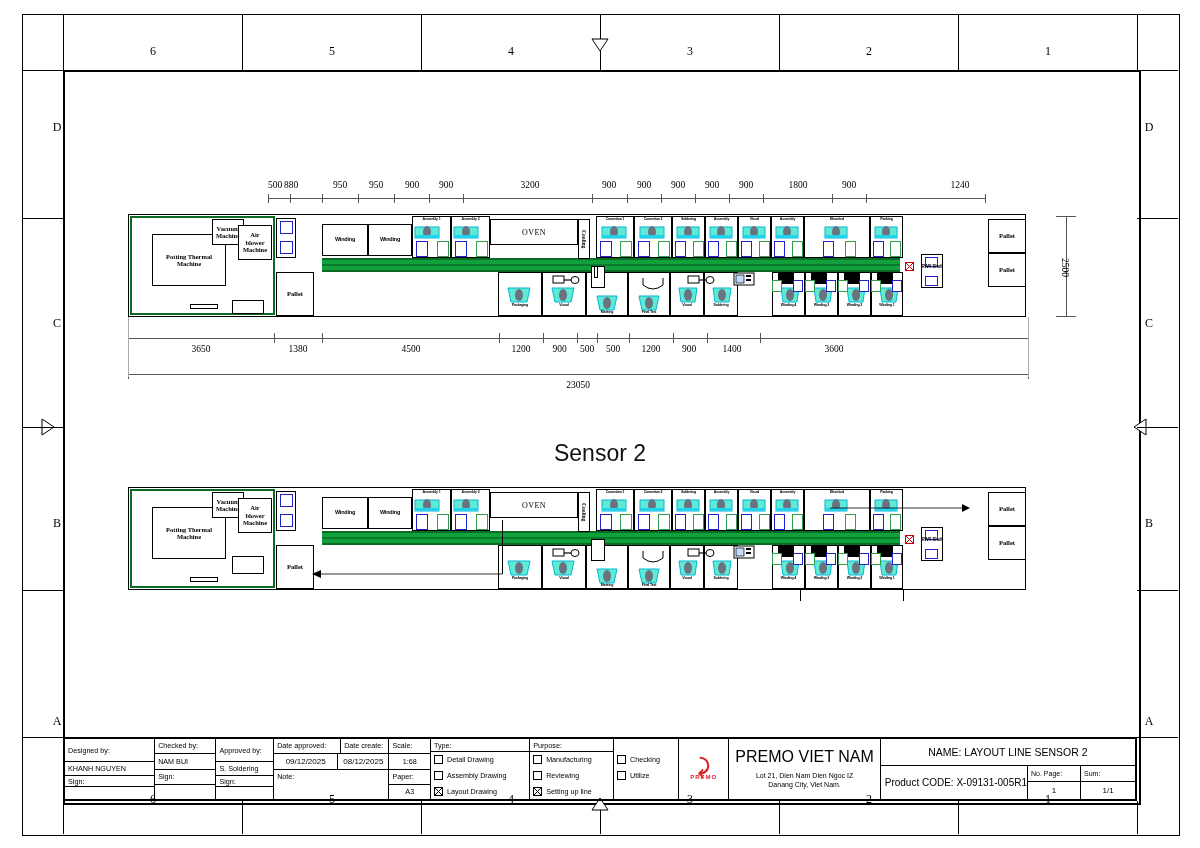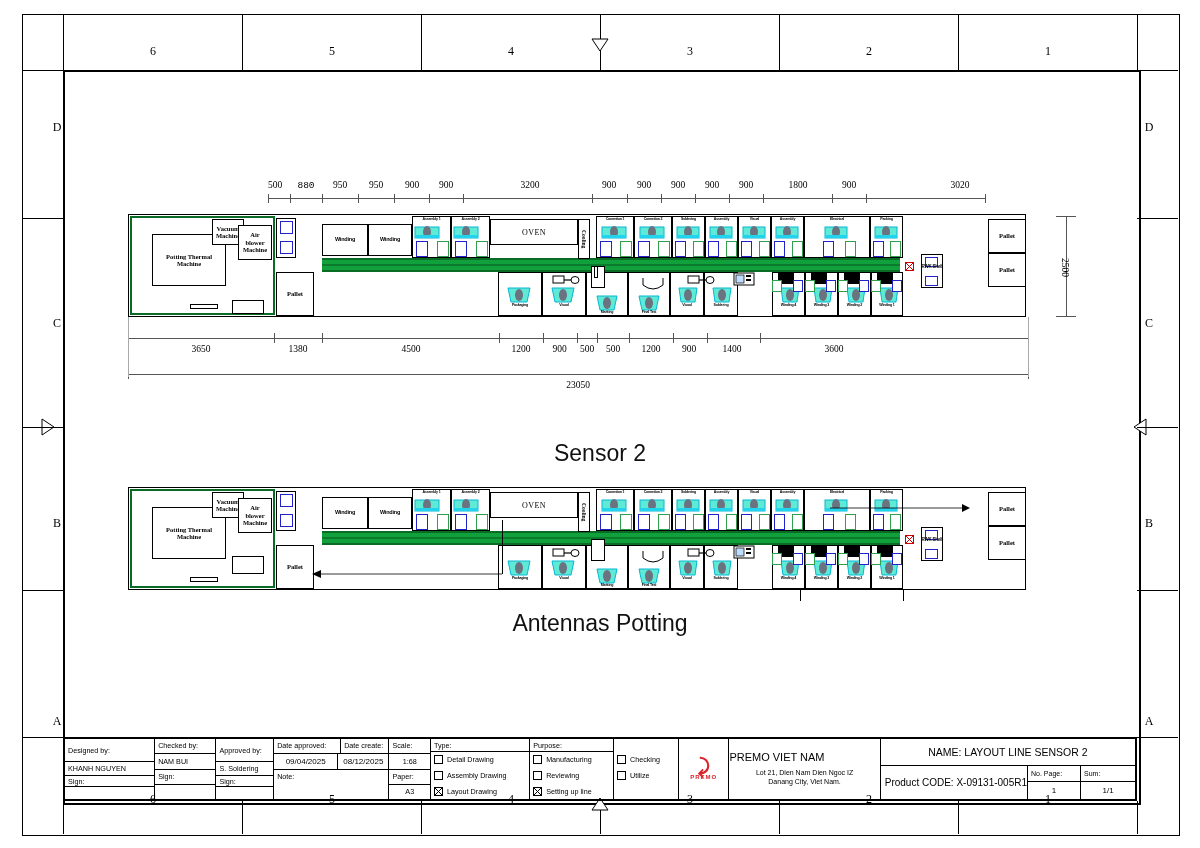--- a/index.html
+++ b/index.html
@@ -57,21 +57,21 @@
   .tb .r:last-child{border-bottom:none;}
   .ctr{justify-content:center;}
   .chk{display:inline-block;width:7px;height:7px;border:1px solid #000;margin-right:4px;position:relative;flex:none;}
   .chk.on::before{content:"";position:absolute;left:0;top:0;right:0;bottom:0;
     background:linear-gradient(45deg,transparent 44%,#000 44%,#000 56%,transparent 56%),
                linear-gradient(-45deg,transparent 44%,#000 44%,#000 56%,transparent 56%);}
   .optrow{display:flex;align-items:center;font-size:7.2px;height:16px;padding-left:3px;}
   .logo-wrap{display:flex;flex-direction:column;align-items:center;justify-content:center;height:100%;}
   .logo-mark{color:#d8232a;font-size:20px;font-weight:bold;line-height:.8;font-family:"DejaVu Sans",sans-serif;}
   .logo-txt{color:#d8232a;font-size:6px;font-weight:bold;letter-spacing:1px;}
-  .co-name{font-size:11px;text-align:left;width:100%;}
+  .co-name{font-size:16px;text-align:center;width:100%;}
   .co-addr{font-size:7px;text-align:center;width:100%;line-height:1.25;}
   .nm{font-size:10.5px;text-align:center;width:100%;}
   .pc{font-size:10px;width:100%;padding-left:4px;}
 </style>
 </head>
 <body>
 
 <div class="sheet">
 
   <div class="outer-border"></div>
@@ -451,34 +451,34 @@
     <div class="dimtick" style="left:627px;top:194px;height:9px;"></div>
     <div class="dimtick" style="left:661px;top:194px;height:9px;"></div>
     <div class="dimtick" style="left:695px;top:194px;height:9px;"></div>
     <div class="dimtick" style="left:729px;top:194px;height:9px;"></div>
     <div class="dimtick" style="left:763px;top:194px;height:9px;"></div>
     <div class="dimtick" style="left:832px;top:194px;height:9px;"></div>
     <div class="dimtick" style="left:866px;top:194px;height:9px;"></div>
     <div class="dimtick" style="left:985px;top:194px;height:9px;"></div>
 
     <div class="dimtxt" style="left:262px;top:180px;width:26px;">500</div>
-    <div class="dimtxt" style="left:293px;top:180px;width:26px;font-family:Liberation Mono, monospace;">880</div>
+    <div class="dimtxt" style="left:278px;top:180px;width:26px;">880</div>
     <div class="dimtxt" style="left:327px;top:180px;width:26px;">950</div>
     <div class="dimtxt" style="left:363px;top:180px;width:26px;">950</div>
     <div class="dimtxt" style="left:399px;top:180px;width:26px;">900</div>
     <div class="dimtxt" style="left:433px;top:180px;width:26px;">900</div>
     <div class="dimtxt" style="left:514px;top:180px;width:32px;">3200</div>
     <div class="dimtxt" style="left:596px;top:180px;width:26px;">900</div>
     <div class="dimtxt" style="left:631px;top:180px;width:26px;">900</div>
     <div class="dimtxt" style="left:665px;top:180px;width:26px;">900</div>
     <div class="dimtxt" style="left:699px;top:180px;width:26px;">900</div>
     <div class="dimtxt" style="left:733px;top:180px;width:26px;">900</div>
     <div class="dimtxt" style="left:784px;top:180px;width:28px;">1800</div>
     <div class="dimtxt" style="left:836px;top:180px;width:26px;">900</div>
-    <div class="dimtxt" style="left:945px;top:180px;width:30px;">3020</div>
+    <div class="dimtxt" style="left:945px;top:180px;width:30px;">1240</div>
   </div>
 
   <div>
     <div class="dimtick" style="left:1066px;top:216px;height:100px;background:#555;"></div>
     <div class="dimline" style="left:1056px;top:216px;width:20px;"></div>
     <div class="dimline" style="left:1056px;top:316px;width:20px;"></div>
     <div class="dimtxt-v" style="left:1060px;top:245px;height:45px;">2500</div>
   </div>
 
   <div>
@@ -812,21 +812,20 @@
     <div class="worker" style="left:312px;top:566px;">
       <svg width="190" height="16" viewBox="0 0 190 16">
           <line x1="8" y1="8" x2="190" y2="8" stroke="#000" stroke-width="0.8"></line>
           <polygon points="0,8 9,4 9,12" fill="#000"></polygon>
         </svg>
     </div>
     <div class="plainbox" style="left:502px;top:520px;width:1px;height:54px;border:none;background:#000;"></div>
     <div class="plainbox" style="left:800px;top:589px;width:104px;height:12px;border-bottom:none;"></div>
   </div>
 
-  <div class="bigtitle" style="left:440px;top:610px;width:320px;">Antennas Potting</div>
 
   <div class="tb">
 
     <div class="col" style="width:100px">
       <div class="r" style="height:30px">Designed by:</div>
       <div class="r" style="height:17px">KHANH NGUYEN</div>
       <div class="r" style="height:15px">Sign:</div>
       <div class="r" style="height:15px"></div>
     </div>
 
@@ -843,21 +842,21 @@
       <div class="r" style="height:15px">Sign:</div>
       <div class="r" style="height:15px"></div>
     </div>
 
     <div class="col" style="width:128px">
       <div class="r" style="height:15px;padding:0;">
         <div style="width:63px;border-right:1px solid #000;height:100%;display:flex;align-items:center;padding-left:3px;">Date approved:</div>
         <div style="flex:1;height:100%;display:flex;align-items:center;padding-left:3px;">Date create:</div>
       </div>
       <div class="r" style="height:17px;padding:0;">
-        <div style="width:63px;border-right:1px solid #000;height:100%;display:flex;align-items:center;justify-content:center;font-size:8px;">09/04/2025</div>
+        <div style="width:63px;border-right:1px solid #000;height:100%;display:flex;align-items:center;justify-content:center;font-size:8px;">09/12/2025</div>
         <div style="flex:1;height:100%;display:flex;align-items:center;justify-content:center;font-size:8px;">08/12/2025</div>
       </div>
       <div class="r" style="height:30px;border-bottom:none;align-items:flex-start;padding-top:2px;">Note:</div>
     </div>
 
     <div class="col" style="width:46px">
       <div class="r" style="height:15px">Scale:</div>
       <div class="r ctr" style="height:17px">1:68</div>
       <div class="r" style="height:15px">Paper:</div>
       <div class="r ctr" style="height:15px">A3</div>

